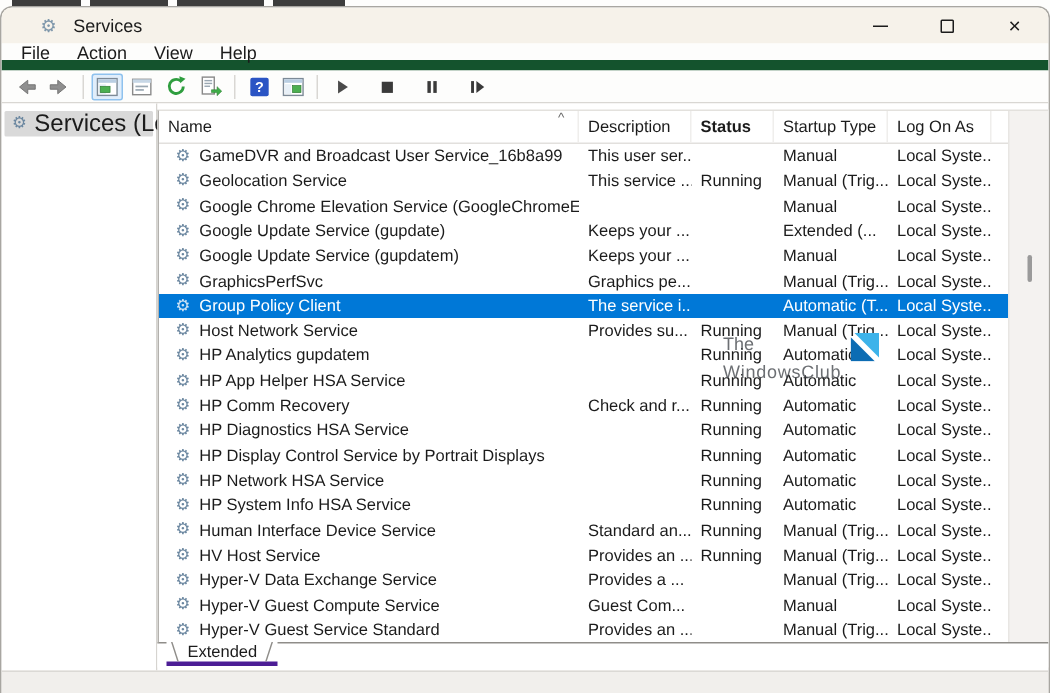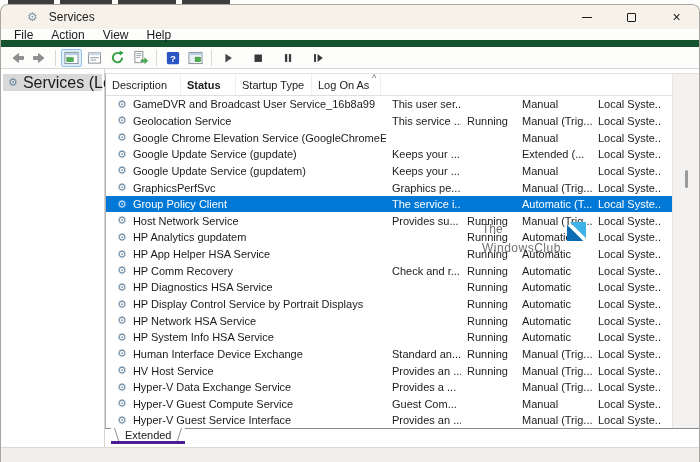--- a/index.html
+++ b/index.html
@@ -230,20 +230,21 @@
           <span class="gear">⚙</span>
           <span class="lbl">Services (Local)</span>
         </div>
       </div>
 
       <div class="main">
         <div class="listview">
 
           <div class="lv-header">
             <span class="sort-caret">^</span>
+            <div class="hcell h-name">Name</div>
             <div class="hcell h-desc">Description</div>
             <div class="hcell h-status">Status</div>
             <div class="hcell h-startup">Startup Type</div>
             <div class="hcell h-logon">Log On As</div>
             <div class="hcell h-fill"></div>
           </div>
 
           <div class="lv-body">
 
             <div class="row">
@@ -392,21 +393,21 @@
                   <span>HP System Info HSA Service</span>
                 </div>
                 <div class="cell c-desc"></div>
                 <div class="cell c-status">Running</div>
                 <div class="cell c-startup">Automatic</div>
                 <div class="cell c-logon">Local Syste...</div>
               </div>
               <div class="row">
                 <div class="cell c-name">
                   <span class="gear">⚙</span>
-                  <span>Human Interface Device Exchange</span>
+                  <span>Human Interface Device Service</span>
                 </div>
                 <div class="cell c-desc">Standard an...</div>
                 <div class="cell c-status">Running</div>
                 <div class="cell c-startup">Manual (Trig...</div>
                 <div class="cell c-logon">Local Syste...</div>
               </div>
               <div class="row">
                 <div class="cell c-name">
                   <span class="gear">⚙</span>
                   <span>HV Host Service</span>
@@ -432,21 +433,21 @@
                   <span>Hyper-V Guest Compute Service</span>
                 </div>
                 <div class="cell c-desc">Guest Com...</div>
                 <div class="cell c-status"></div>
                 <div class="cell c-startup">Manual</div>
                 <div class="cell c-logon">Local Syste...</div>
               </div>
               <div class="row">
                 <div class="cell c-name">
                   <span class="gear">⚙</span>
-                  <span>Hyper-V Guest Service Interface</span>
+                  <span>Hyper-V Guest Service Standard</span>
                 </div>
                 <div class="cell c-desc">Provides an ...</div>
                 <div class="cell c-status"></div>
                 <div class="cell c-startup">Manual (Trig...</div>
                 <div class="cell c-logon">Local Syste...</div>
               </div>
               <div class="watermark wm-the">The</div>
             <div class="watermark wm-logo">
               <span class="tri-light"></span>
                 <span class="tri-dark"></span>

